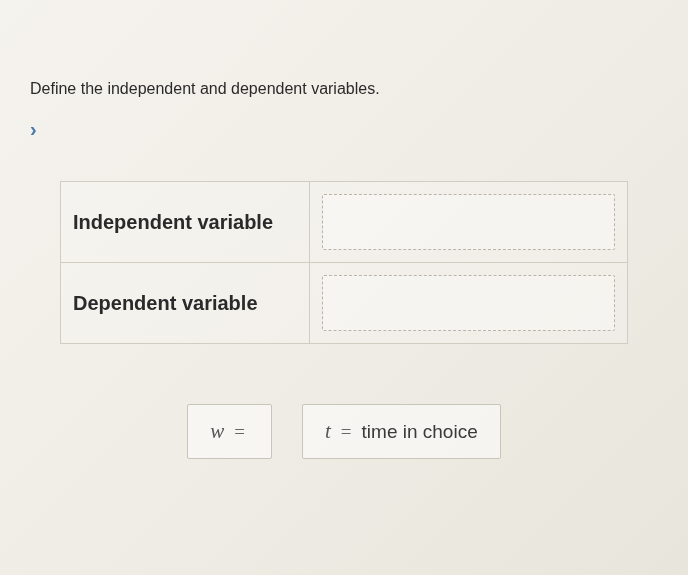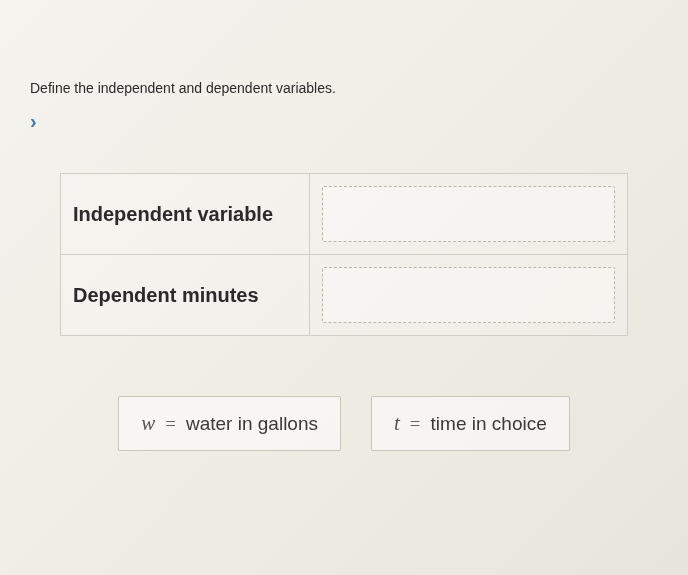--- a/index.html
+++ b/index.html
@@ -11,23 +11,23 @@
       width: 688px;
       height: 575px;
       background: linear-gradient(135deg, #f5f3ee 0%, #f0ede6 50%, #e8e5dc 100%);
       font-family: Arial, Helvetica, sans-serif;
       color: #3a3a3a;
       padding: 80px 30px 30px 30px;
       position: relative;
       overflow: hidden;
     }
     .question {
-      font-size: 14px;
+      font-size: 16px;
       color: #2a2a2a;
-      margin-bottom: 14px;
+      margin-bottom: 20px;
       font-weight: 400;
     }
     .instruction {
       font-size: 21px;
       color: #2a2a2a;
       margin-bottom: 40px;
       display: flex;
       align-items: center;
       gap: 12px;
     }
@@ -108,33 +108,32 @@
 <div class="table-wrap">
   <table class="var-table">
     <tbody>
         <tr>
       <td class="label-cell">Independent variable</td>
       <td class="drop-cell">
         <div class="drop-zone"></div>
       </td>
     </tr>
     <tr>
-      <td class="label-cell">Dependent minutes</td>
+      <td class="label-cell">Dependent variable</td>
       <td class="drop-cell">
         <div class="drop-zone"></div>
       </td>
     </tr>
   </tbody>
     </table>
 </div>
 
 <div class="choices">
   <div class="choice">
     <span class="math-var">w</span>
     <span class="eq">=</span>
-    <span>water in gallons</span>
   </div>
   <div class="choice">
     <span class="math-var">t</span>
     <span class="eq">=</span>
     <span>time in choice</span>
   </div>
 </div>
 
 </body></html>

